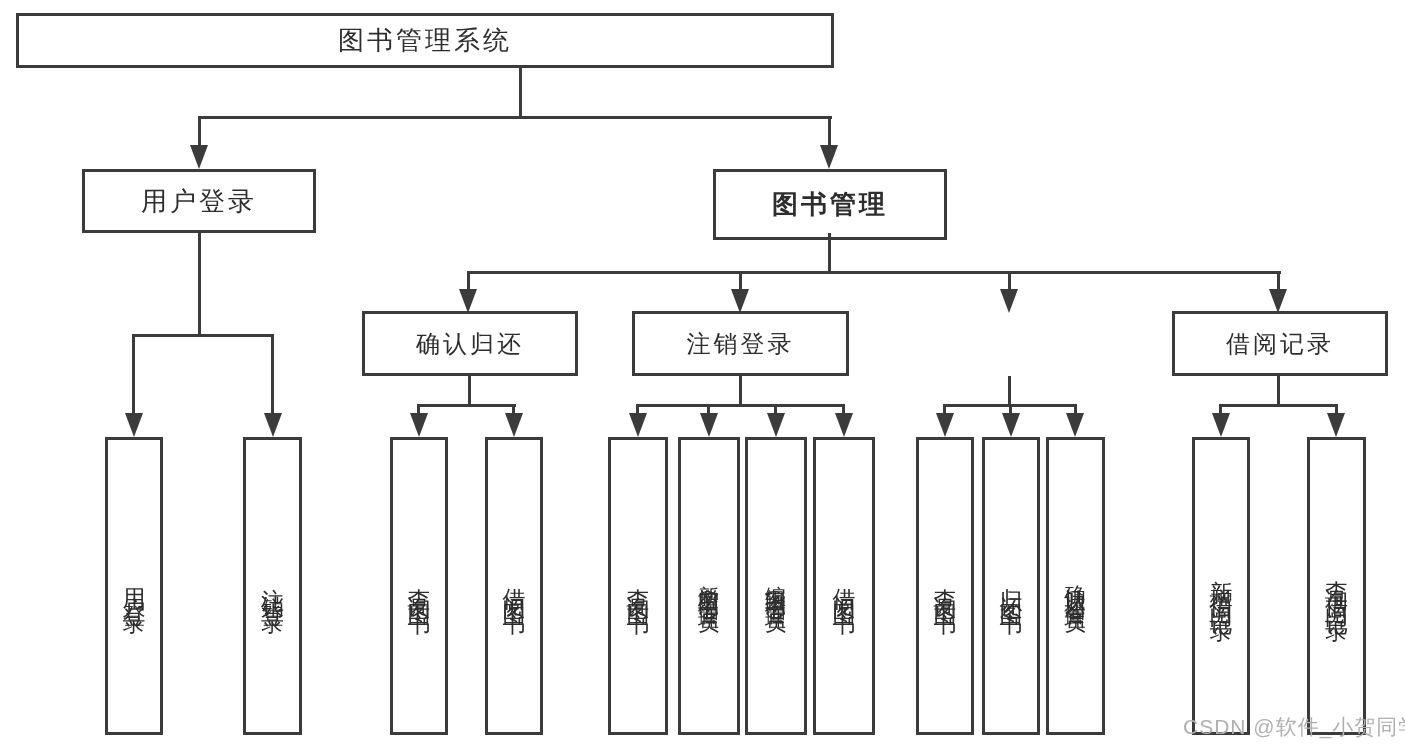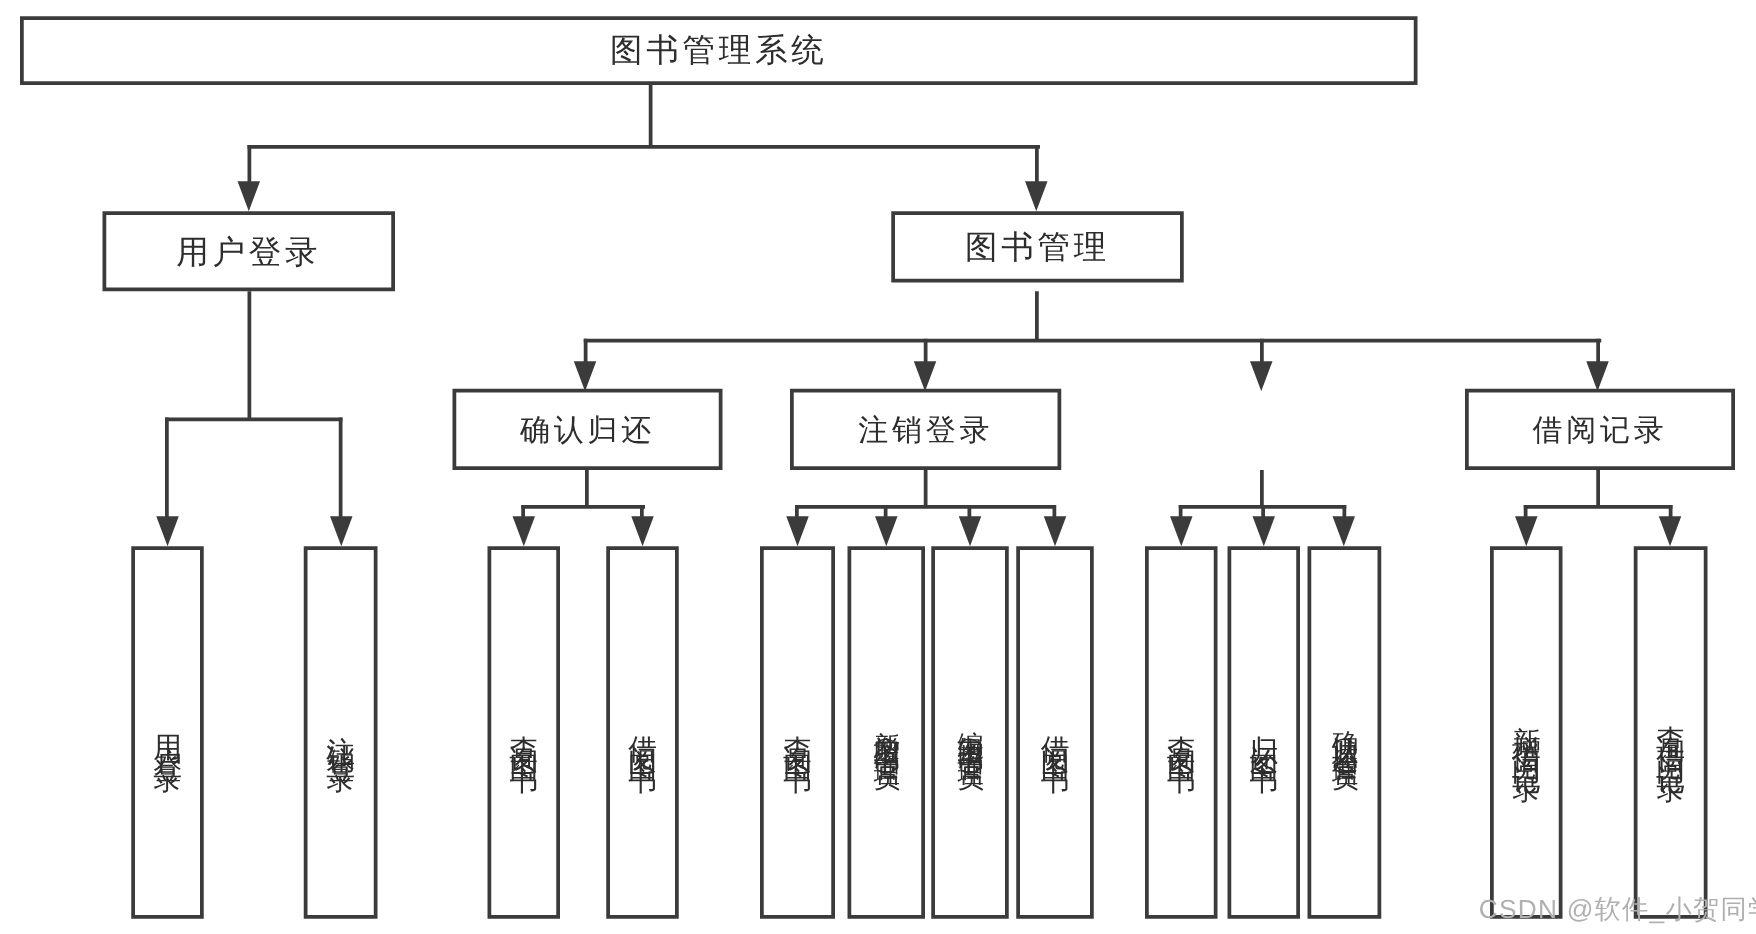--- a/index.html
+++ b/index.html
@@ -68,29 +68,29 @@
     letter-spacing: 1px;
     color: var(--watermark);
     white-space: nowrap;
   }
 </style>
 </head>
 <body>
 
 <div class="stage">
 
-  <div class="node root-node" style="left:16px; top:13px; width:1118px; height:55px;">
+  <div class="node root-node" style="left:16px; top:13px; width:818px; height:55px;">
     <span>图书管理系统</span>
   </div>
 
   <div class="node lvl1-node" style="left:82px; top:169px; width:234px; height:64px;">
     <span>用户登录</span>
   </div>
 
-  <div class="node lvl1-node" style="left:713px; top:169px; width:234px; height:57px;">
+  <div class="node lvl1-node" style="left:713px; top:169px; width:234px; height:71px;font-weight:bold;">
     <span>图书管理</span>
   </div>
 
   <div class="node lvl2-node" style="left:362px; top:311px; width:216px; height:65px;">
     <span>确认归还</span>
   </div>
   <div class="node lvl2-node" style="left:632px; top:311px; width:217px; height:65px;">
     <span>注销登录</span>
   </div>
   <div class="node lvl2-node" style="left:1172px; top:311px; width:216px; height:65px;">

